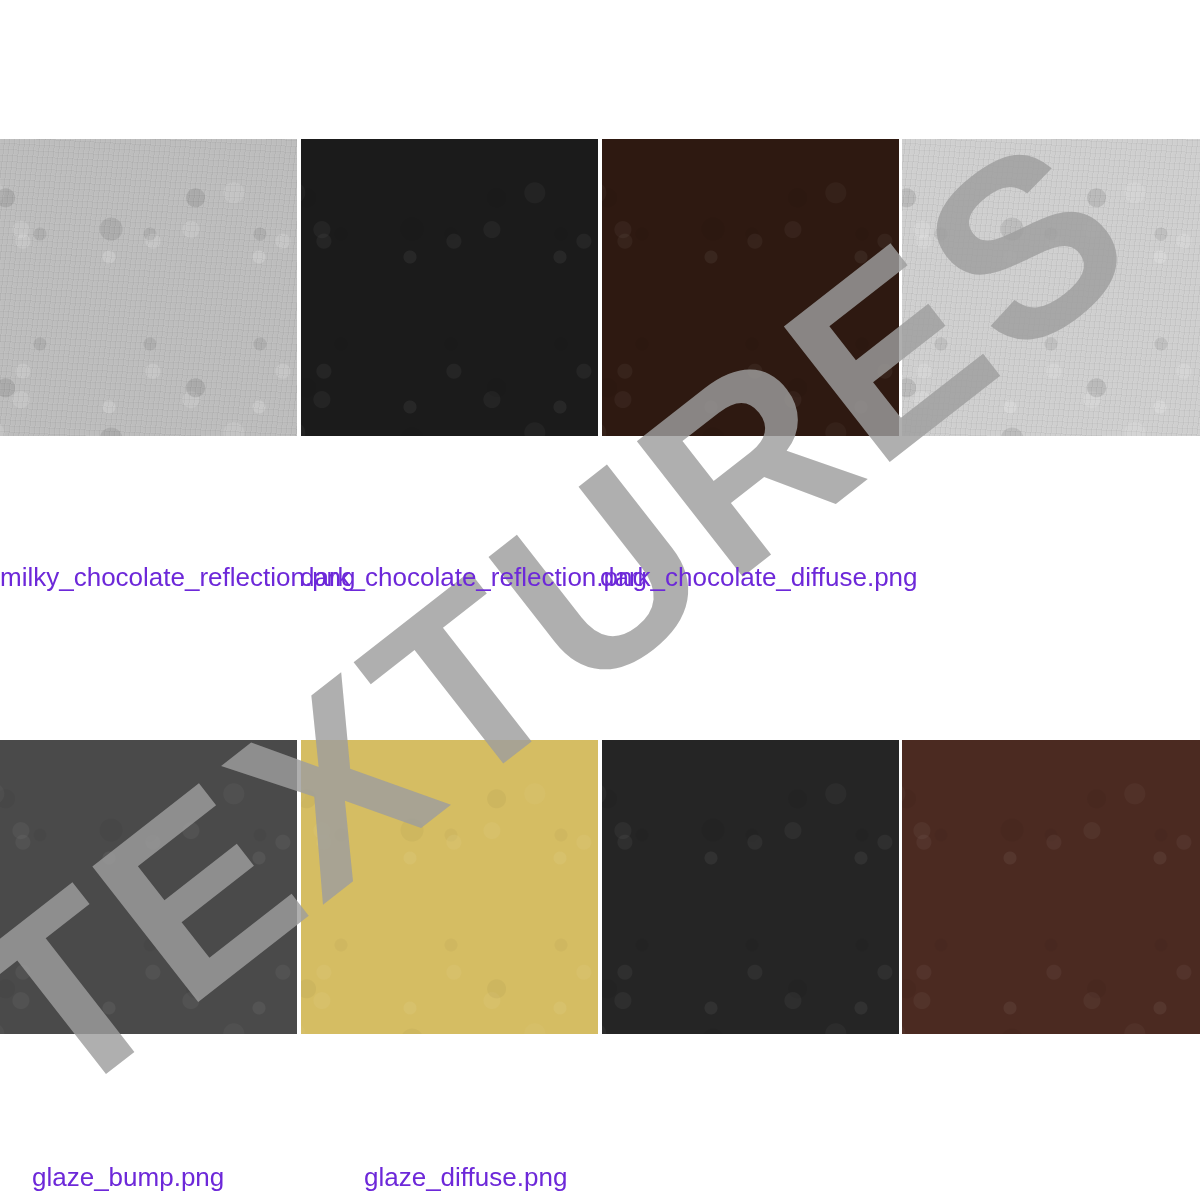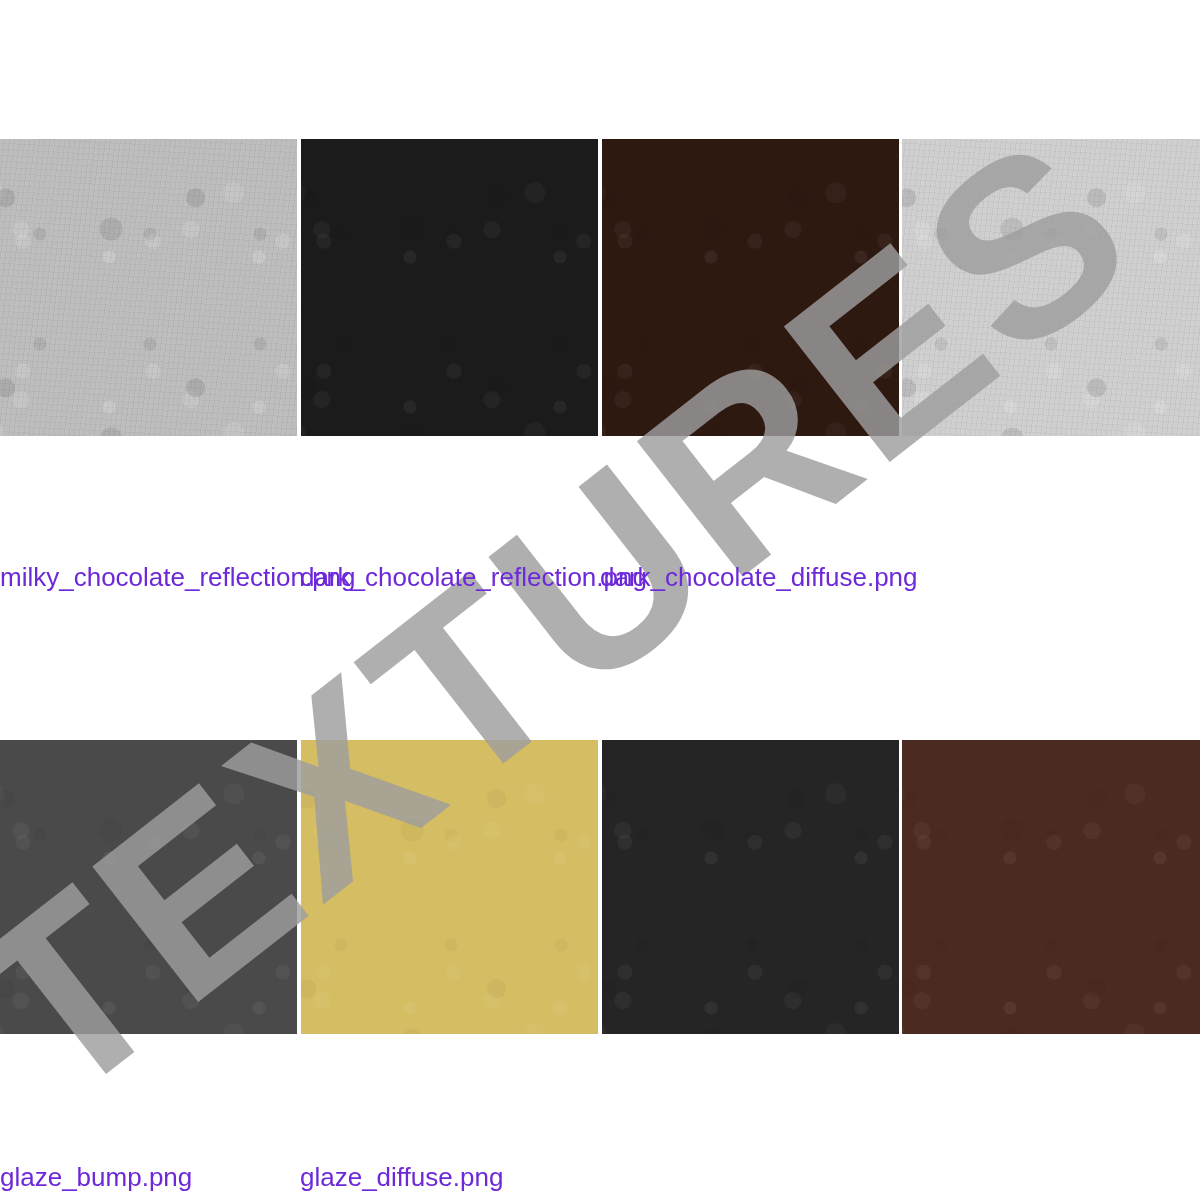--- a/index.html
+++ b/index.html
@@ -97,21 +97,21 @@
   #captions-1 { top: 564px; }
   #captions-2 { top: 1164px; }
 
   .caption {
     font-size: 26px;
     line-height: 26px;
     color: #6d28d9;
     white-space: nowrap;
   }
   #captions-1 .caption { width: 300px; }
-  #captions-2 .caption { width: 300px; }
+  #captions-2 .caption { width: 300px; padding-left: 32px; }
 </style>
 </head>
 <body style="background-color: rgb(255, 255, 255);">
 
 <div class="row" id="row-1">
   <div class="swatch grain col-1" id="sw-1-1" style="background-color: rgb(189, 189, 189);"></div>
   <div class="swatch grain grain-flat col-2" id="sw-1-2" style="background-color: rgb(27, 27, 27);"></div>
   <div class="swatch grain grain-flat col-3" id="sw-1-3" style="background-color: rgb(46, 25, 17);"></div>
   <div class="swatch grain col-4" id="sw-1-4" style="background-color: rgb(207, 207, 207);"></div>
 </div>

